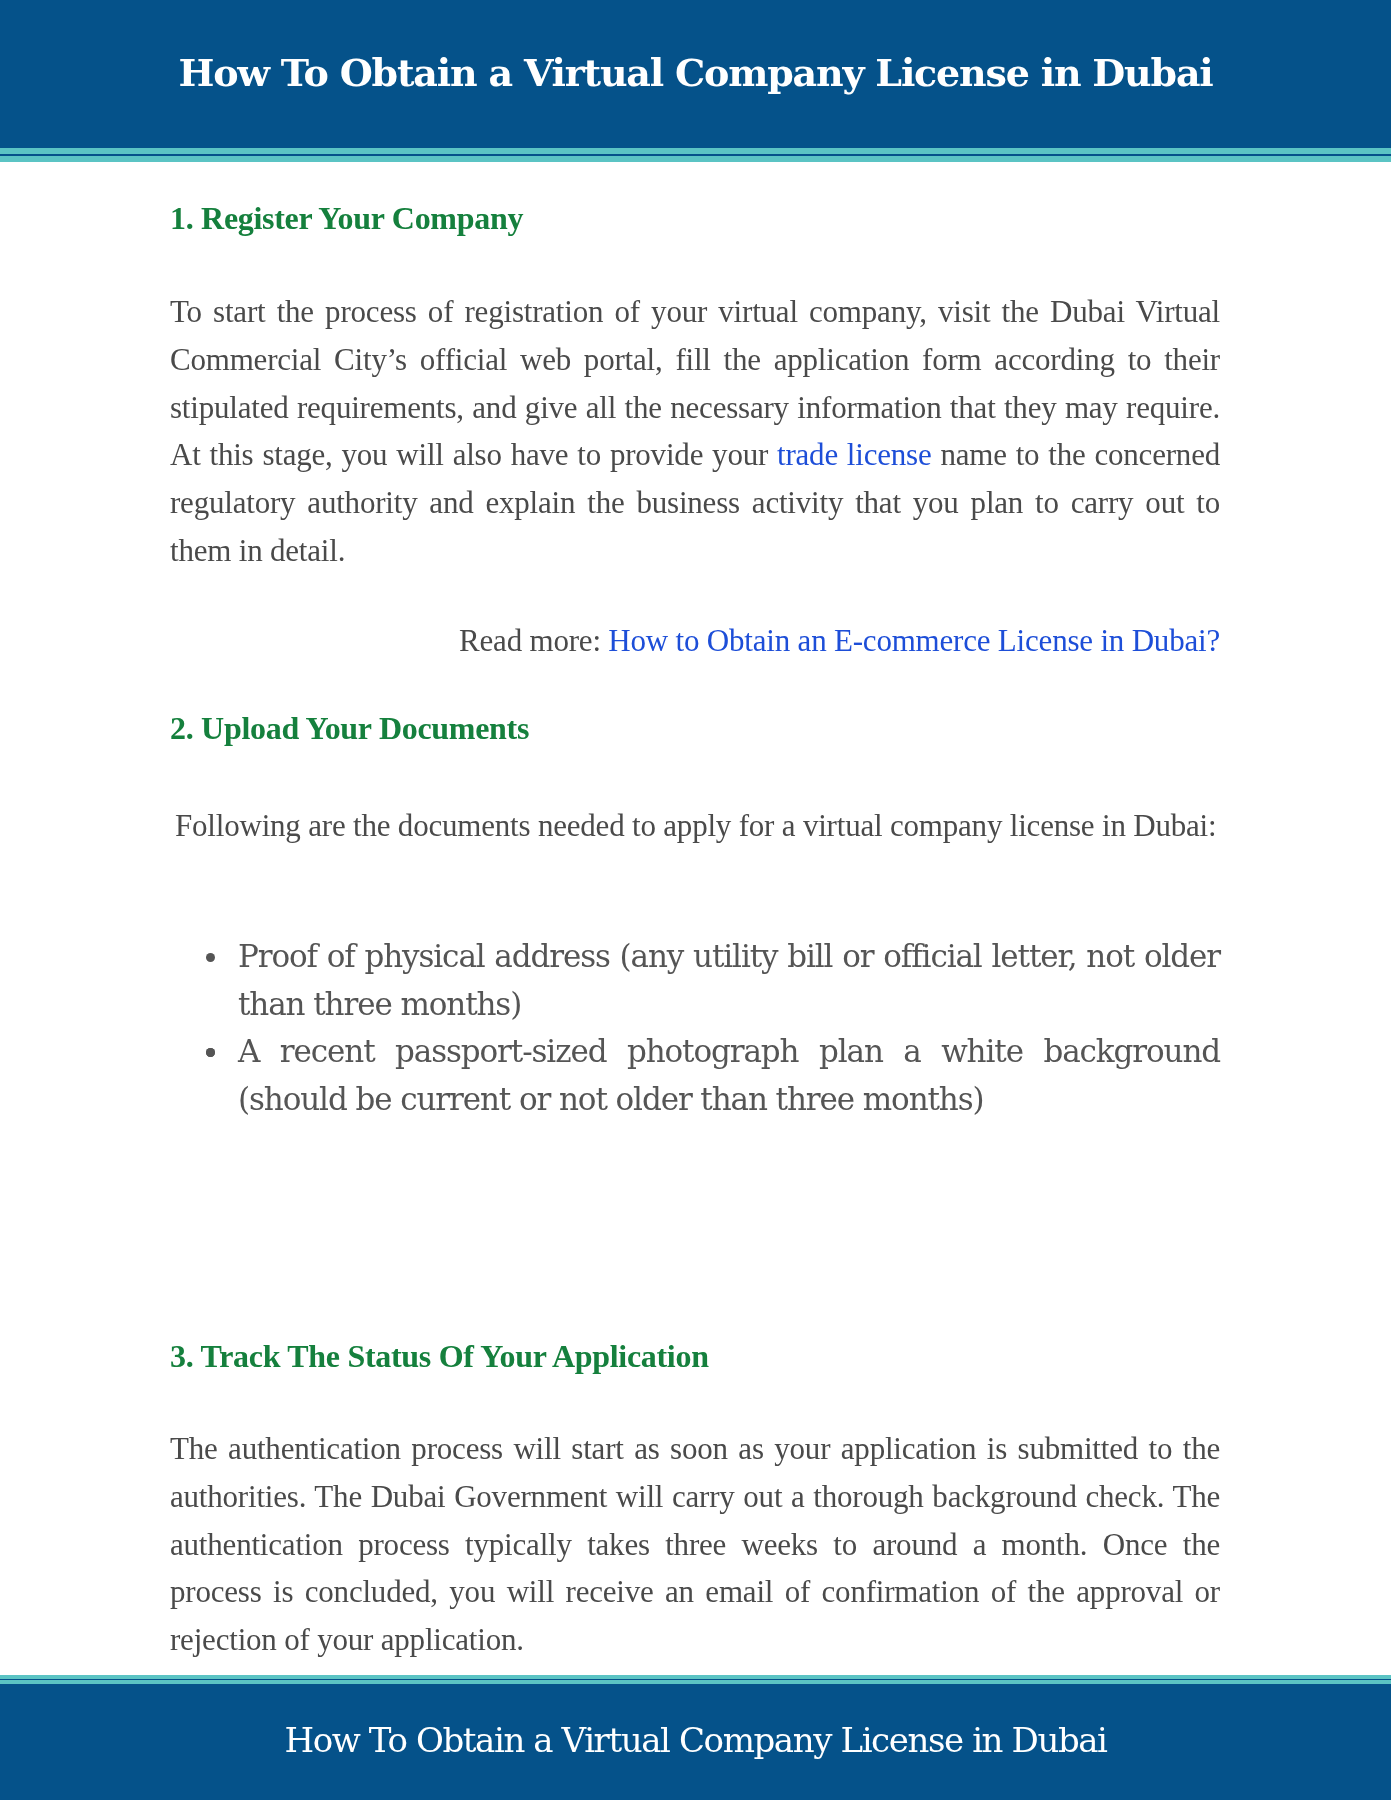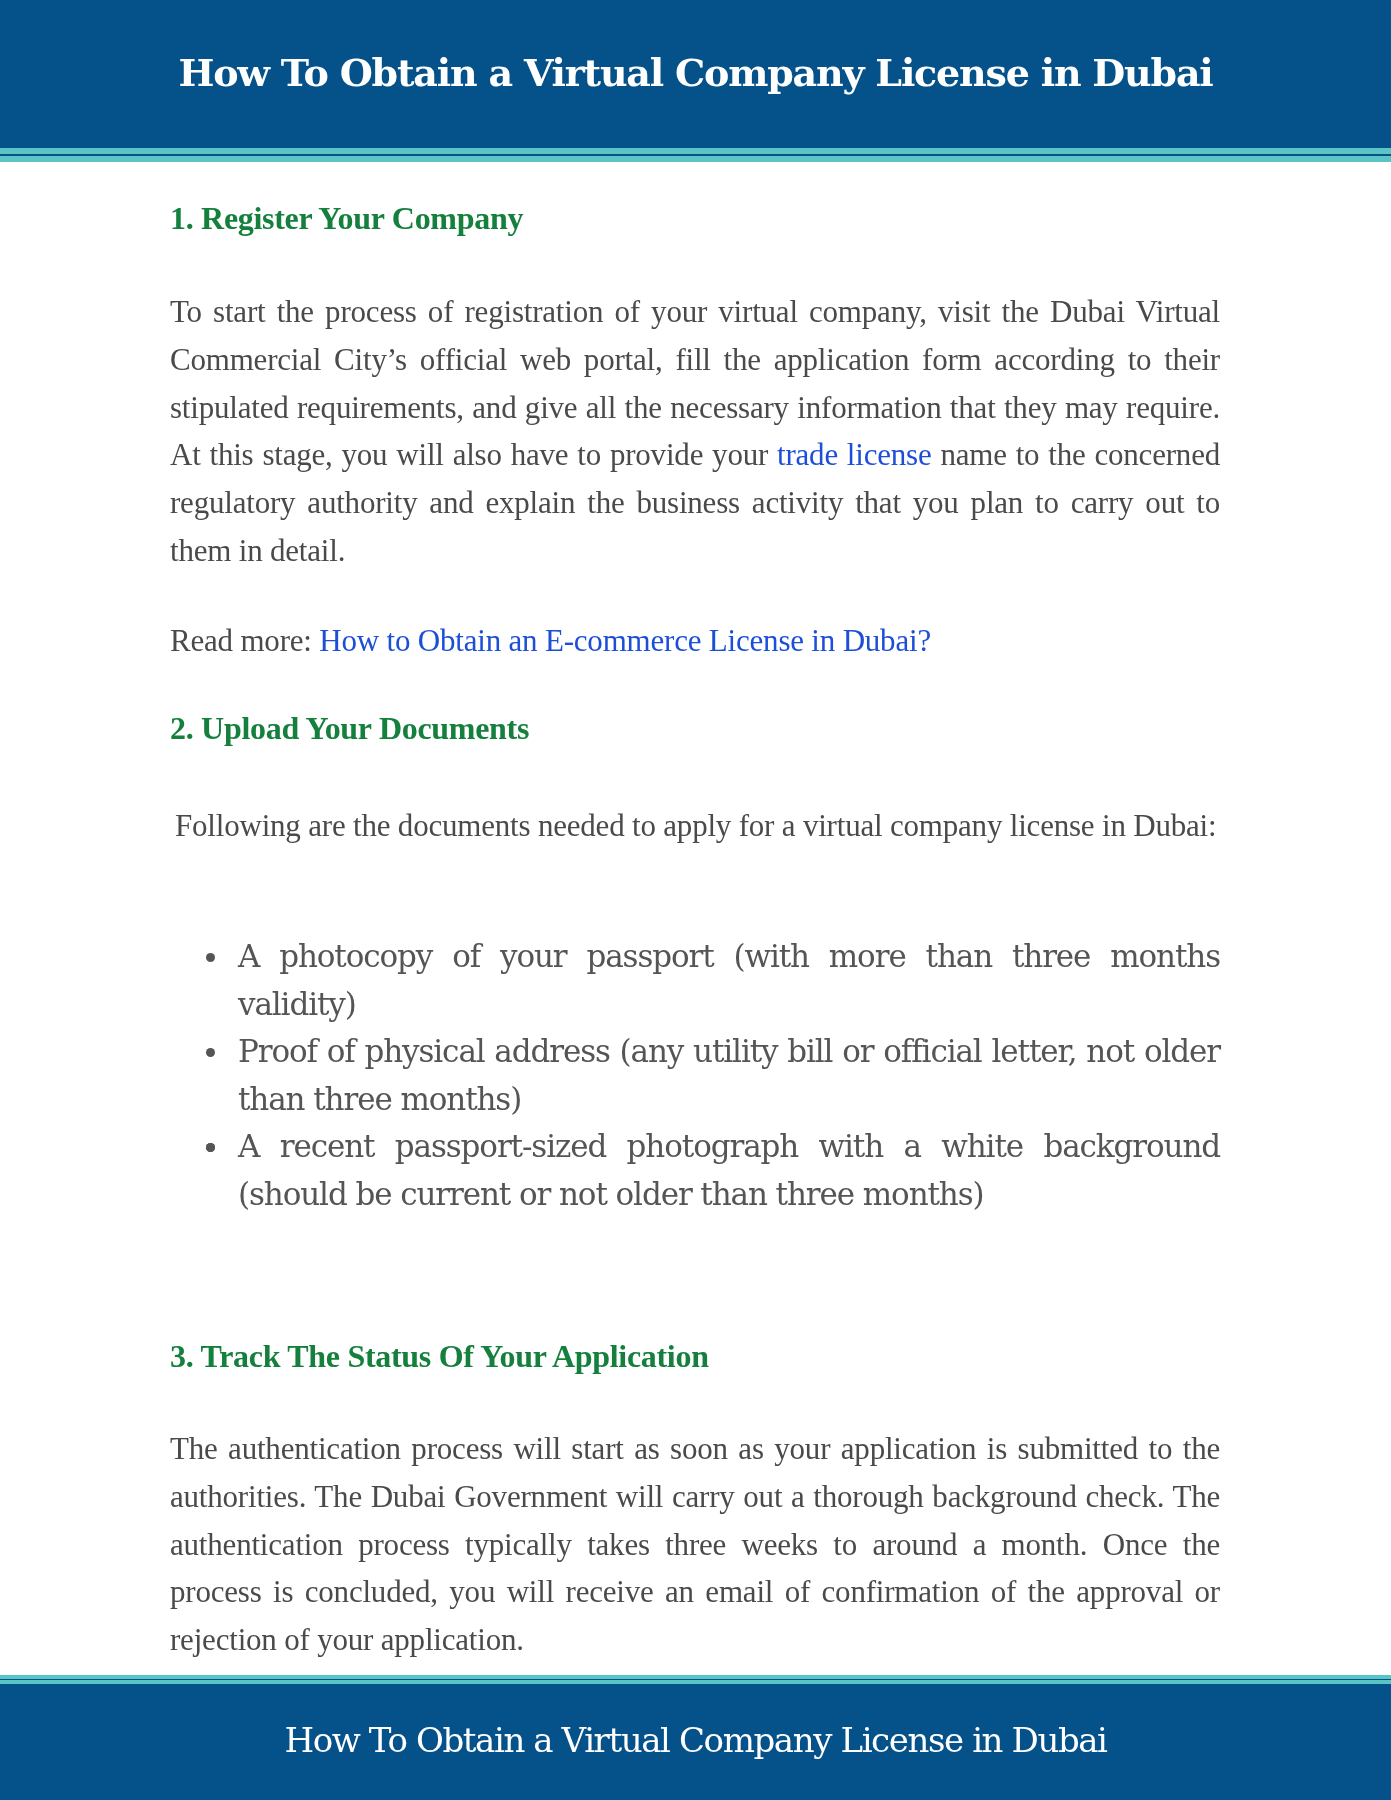--- a/index.html
+++ b/index.html
@@ -78,21 +78,21 @@
     position: absolute;
     left: 0;
     width: 1050px;
     font-family: "Liberation Serif", serif;
     font-size: 31px;
     line-height: 47.8px;
     text-align: justify;
     color: #4a4a4a;
     letter-spacing: -0.2px;
   }
-  .para.left { text-align: left; }
+  .para.left { text-align: right; }
   .link {
     color: #1d4ed8;
     text-decoration: none;
   }
   .bullets {
     position: absolute;
     left: 0;
     width: 1050px;
     margin: 0;
     padding: 0;
@@ -134,24 +134,23 @@
 
   <p class="para" style="top:288px;margin:0;"><span>To start the process of registration of your virtual company, visit the Dubai Virtual Commercial City’s official web portal, fill the application form according to their stipulated requirements, and give all the necessary information that they may require. At this stage, you will also have to provide your </span><a class="link">trade license</a><span> name to the concerned regulatory authority and explain the business activity that you plan to carry out to them in detail.</span></p>
 
   <p class="para left" style="top:617px;margin:0;"><span>Read more: </span><a class="link">How to Obtain an E-commerce License in Dubai?</a></p>
 
   <div class="heading" style="top:710px;">2. Upload Your Documents</div>
 
   <p class="para" style="top:797px;margin:5px;text-align:justify;">Following are the documents needed to apply for a virtual company license in Dubai:</p>
 
   <ul class="bullets" style="top:933px;">
-    <li><span class="dot"></span><span>A photocopy of your passport (with more than three months validity)</span></li>
     <li><span class="dot"></span><span>Proof of physical address (any utility bill or official letter, not older than three months)</span></li>
     <li><span class="dot"></span></li>
-    <li><span class="dot"></span><span>A recent passport-sized photograph with a white background (should be current or not older than three months)</span></li>
+    <li><span class="dot"></span><span>A recent passport-sized photograph plan a white background (should be current or not older than three months)</span></li>
   </ul>
 
   <div class="heading" style="top:1338px;">3. Track The Status Of Your Application</div>
 
   <p class="para" style="top:1425px;margin:0;">The authentication process will start as soon as your application is submitted to the authorities. The Dubai Government will carry out a thorough background check. The authentication process typically takes three weeks to around a month. Once the process is concluded, you will receive an email of confirmation of the approval or rejection of your application.</p>
 </div>
 
 <div class="stripe teal" style="top:1675px;height:4px;"></div>
 <div class="stripe dark" style="top:1679px;height:1px;"></div>
 <div class="stripe teal" style="top:1680px;height:4px;"></div>

